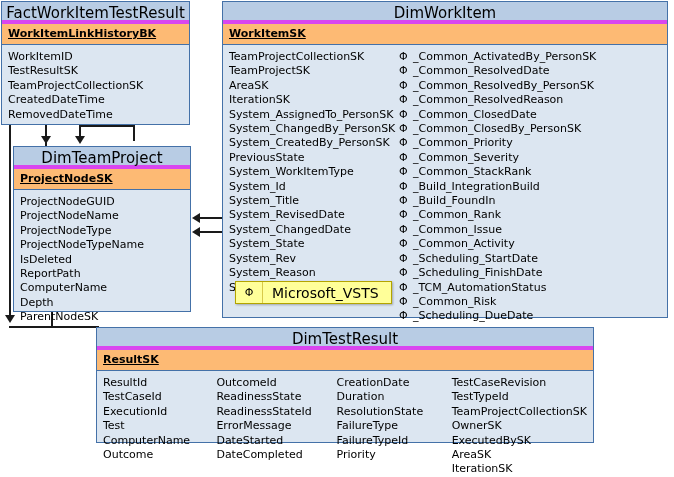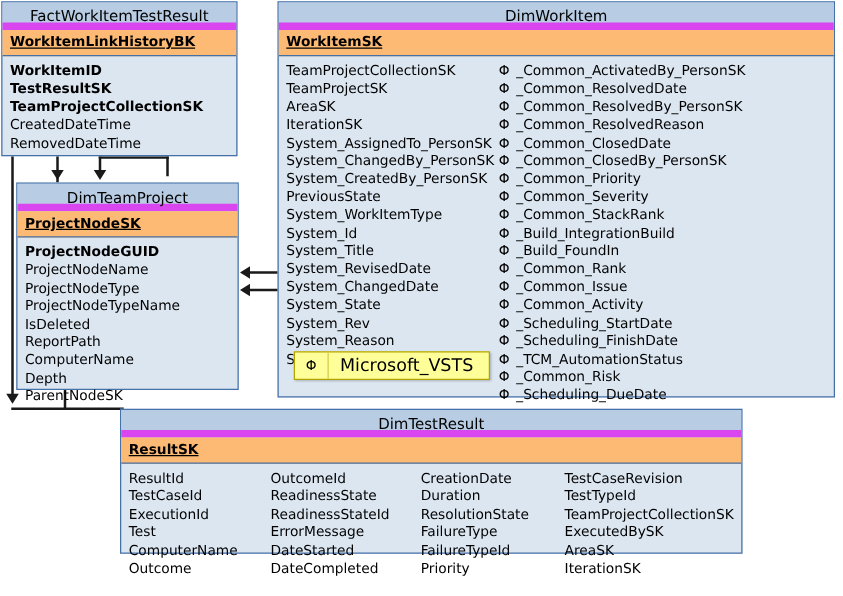--- a/index.html
+++ b/index.html
@@ -10,23 +10,23 @@
   }
   .entity{
     position:absolute;
     border:1px solid #4471a8;
     background:#dce6f1;
     box-sizing:border-box;
     z-index:3;
   }
   .ent-title{
     background:#b8cce4;
-    border-bottom:6px solid #d946ef;
+    border-bottom:4px solid #d946ef;
     text-align:center;
-    font-size:12px;
+    font-size:15px;
     color:#000;
     line-height:22px;
     height:22px;
     box-sizing:border-box;
   }
   .ent-key{
     border-bottom:1px solid #4471a8;
     background:#fdba74;
     font-size:11px;
     font-weight:bold;
@@ -41,21 +41,21 @@
     position:relative;
   }
   .cols{display:flex;}
   .col{display:flex;flex-direction:column;}
   .fld{
     font-size:11px;
     color:#000;
     line-height:14.4px;
     white-space:nowrap;
   }
-  .fld.bold{font-weight:bold;}
+  .fld.bold{font-weight:normal;}
   .fld .phi{
     display:inline-block;
     width:14px;
     font-size:11px;
     color:#000;
   }
 
   
   #fact-workitemtestresult{left:1px;top:1px;width:189px;height:124px;}
   #dim-teamproject{left:13px;top:146px;width:178px;height:166px;}
@@ -227,20 +227,21 @@
           <div class="fld">Duration</div>
           <div class="fld">ResolutionState</div>
           <div class="fld">FailureType</div>
           <div class="fld">FailureTypeId</div>
           <div class="fld">Priority</div>
         </div>
       <div class="col col-d" id="tr-col-d">
           <div class="fld">TestCaseRevision</div>
           <div class="fld">TestTypeId</div>
           <div class="fld">TeamProjectCollectionSK</div>
+          <div class="fld">OwnerSK</div>
           <div class="fld">ExecutedBySK</div>
           <div class="fld">AreaSK</div>
           <div class="fld">IterationSK</div>
         </div>
     </div>
   </div>
 </div>
 
 <div class="tooltip">
   <span class="tip-icon">Φ</span>

